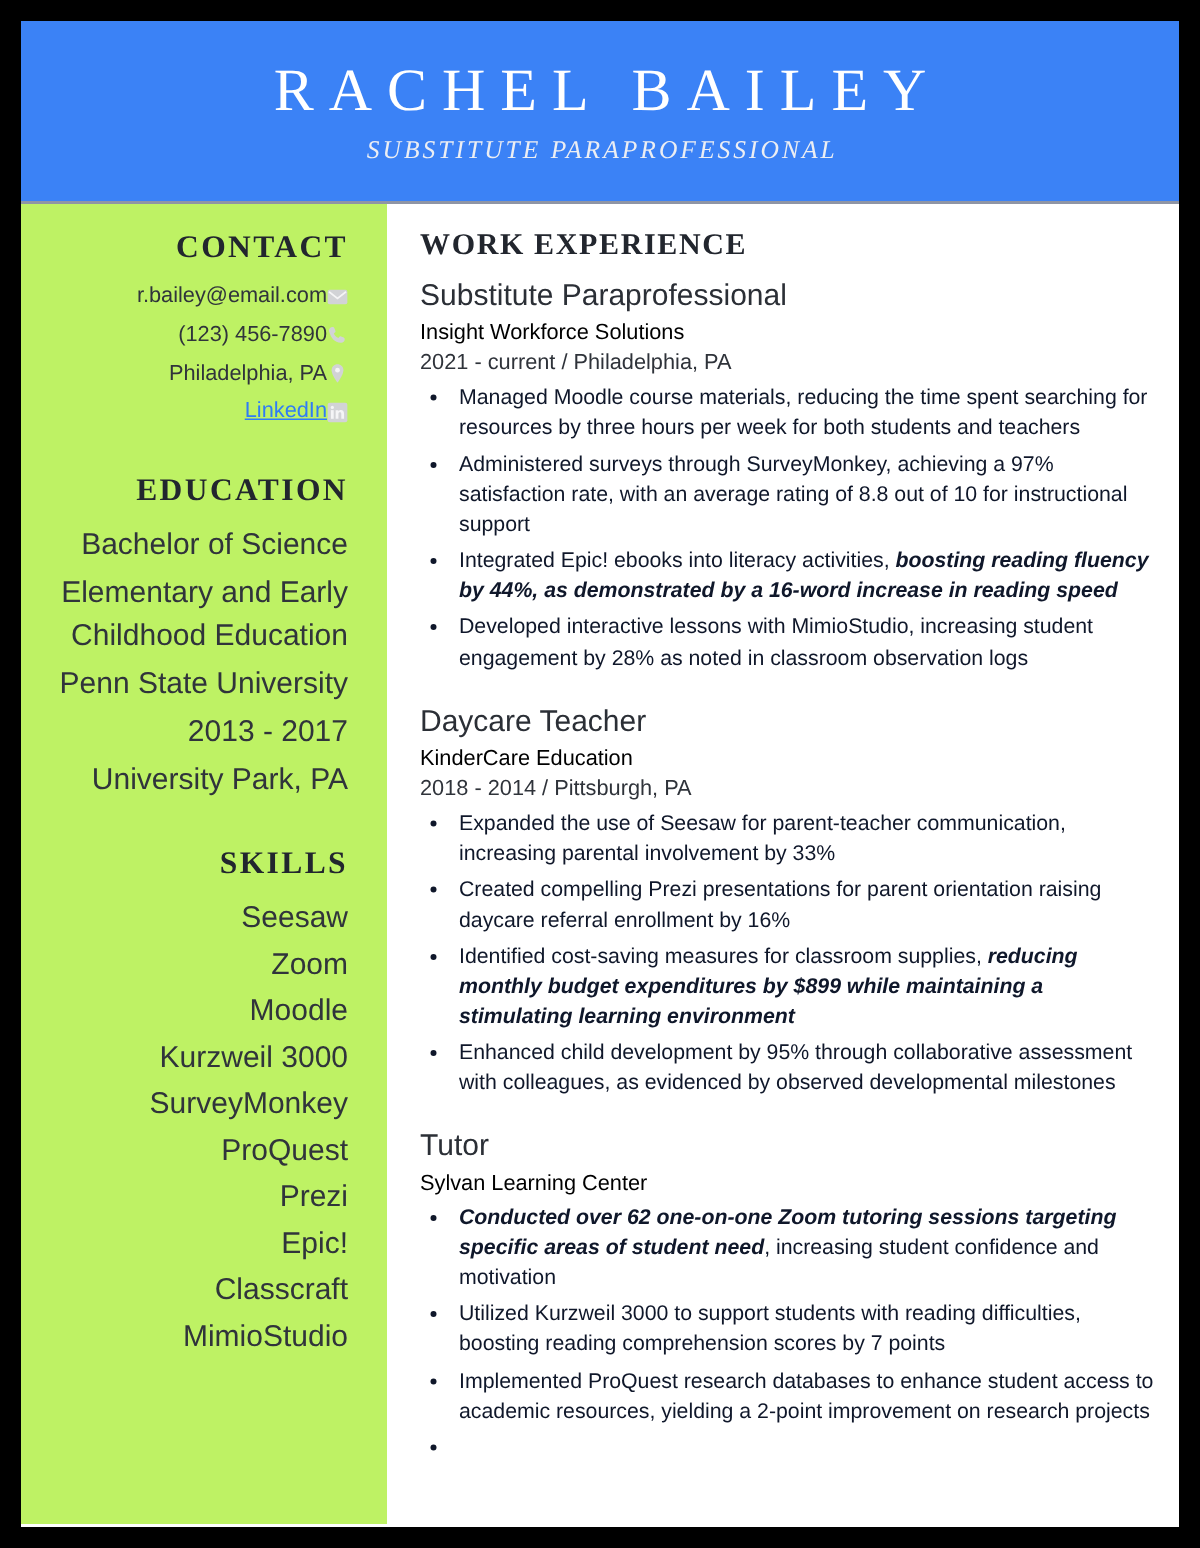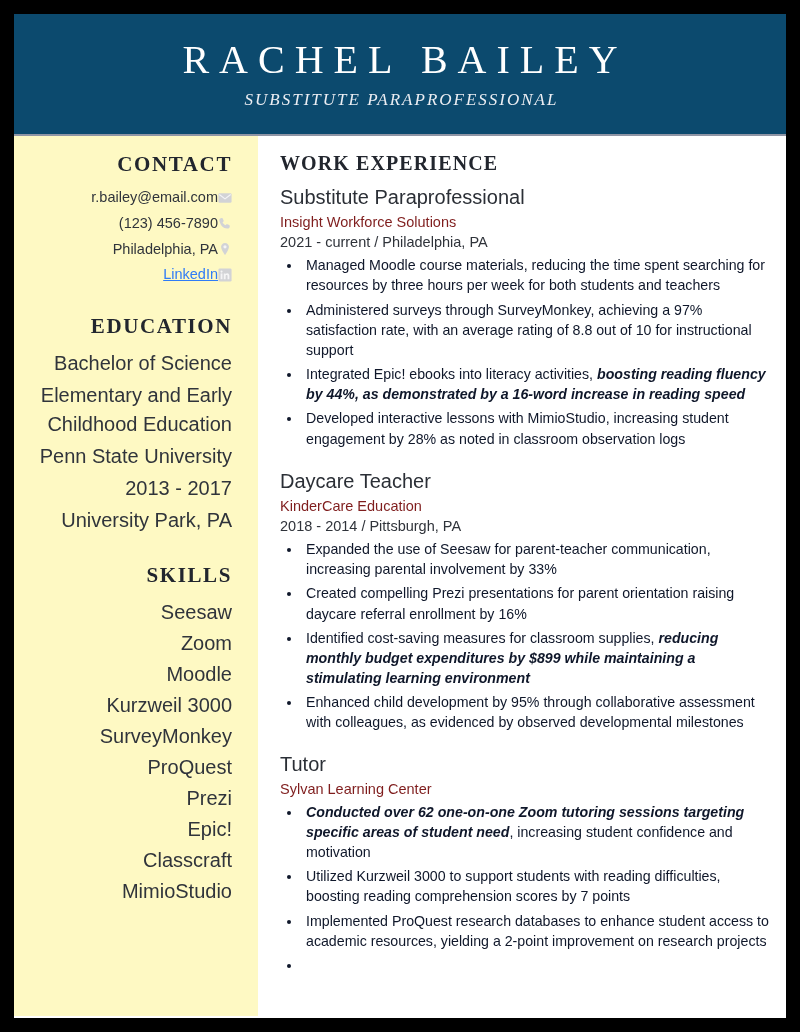--- a/index.html
+++ b/index.html
@@ -19,21 +19,21 @@
     top: 14px;
     width: 772px;
     height: 1004px;
     background: #ffffff;
     overflow: hidden;
   }
 
   
   .banner {
     height: 122px;
-    background: #0c4a6e;
+    background: #3b82f6;
     border-bottom: 2px solid #8f95a5;
     display: flex;
     flex-direction: column;
     align-items: center;
     justify-content: center;
     box-sizing: border-box;
   }
   .banner-name {
     font-family: "Liberation Serif", serif;
     color: #ffffff;
@@ -55,21 +55,21 @@
 
   
   .body-wrap {
     display: flex;
     height: 880px;
     align-items: stretch;
   }
   .sidebar {
     width: 244px;
     flex: 0 0 244px;
-    background: #fef9c3;
+    background: #bef264;
     padding: 16px 26px 0 20px;
     box-sizing: border-box;
     text-align: right;
   }
   .main {
     flex: 1 1 auto;
     background: #ffffff;
     padding: 16px 12px 0 22px;
     box-sizing: border-box;
   }
@@ -118,21 +118,21 @@
   .job + .job { margin-top: 20px; }
   .job-title {
     font-size: 20px;
     color: #2b2f36;
     line-height: 1.25;
     margin-bottom: 2px;
     font-weight: 400;
   }
   .job-company {
     font-size: 14.5px;
-    color: #7f1d1d;
+    color: #000000;
     line-height: 1.4;
   }
   .job-meta {
     font-size: 14.5px;
     color: #2f333a;
     line-height: 1.45;
     margin-bottom: 2px;
   }
   .job-meta .sep { padding: 0 4px; }
   ul.bullets {

